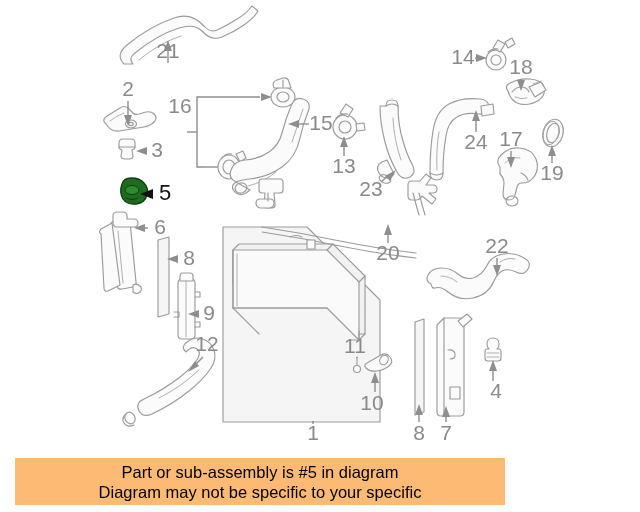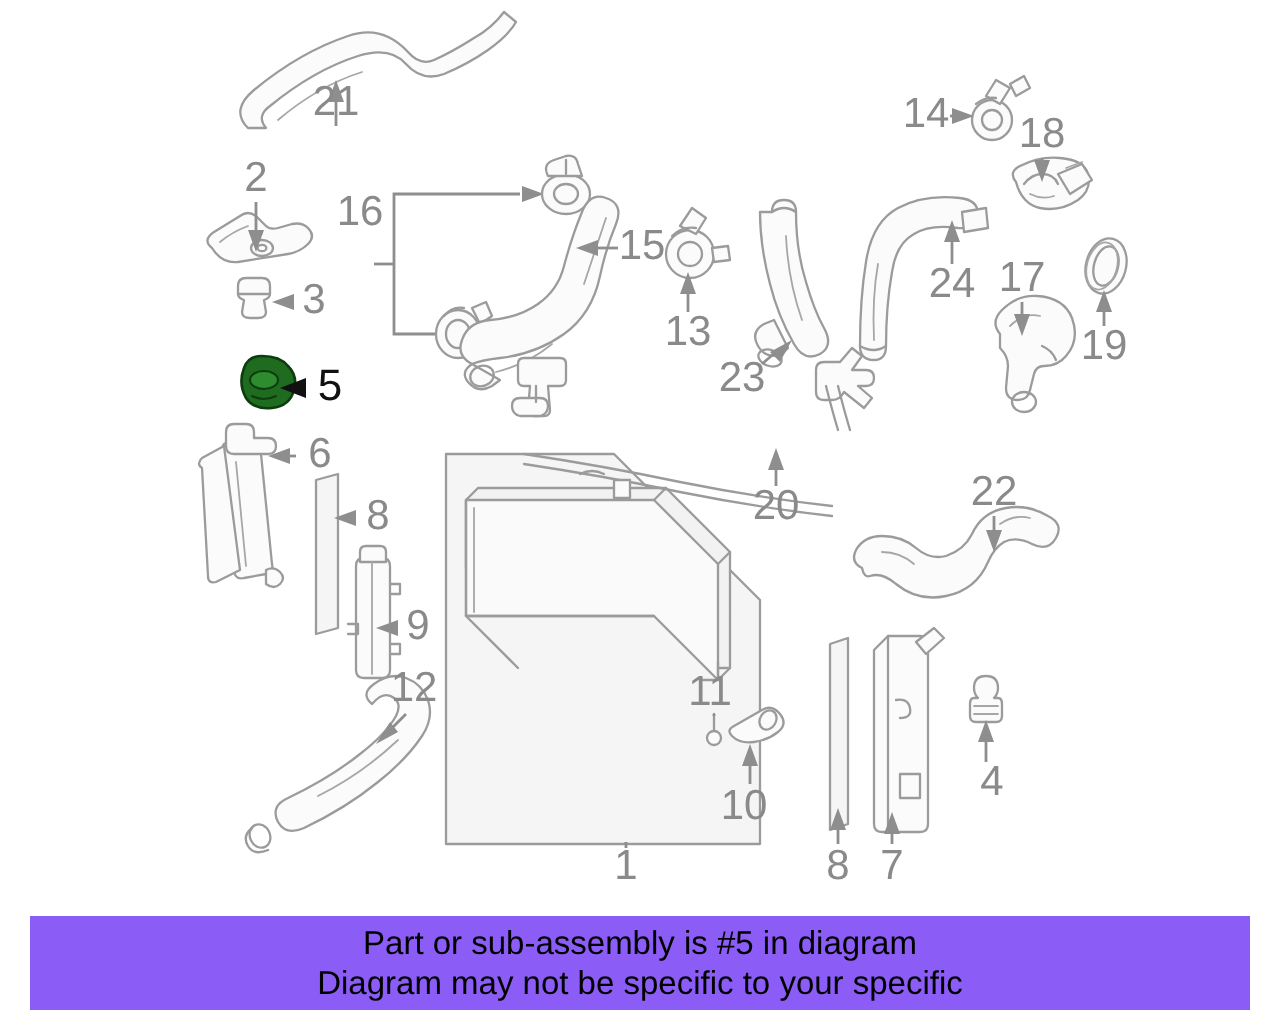--- a/index.html
+++ b/index.html
@@ -14,22 +14,22 @@
   .leader{fill:none;stroke:#8e8e8e;stroke-width:1.4;stroke-linecap:butt;}
   .leader-head{fill:#8e8e8e;stroke:none;}
   .num{fill:#8a8a8a;font-family:"Liberation Sans",sans-serif;font-size:21px;
        text-anchor:middle;dominant-baseline:middle;}
   .num-hl{fill:#111111;font-family:"Liberation Sans",sans-serif;font-size:22px;
        text-anchor:middle;dominant-baseline:middle;}
   .leader-dark{fill:none;stroke:#111;stroke-width:2.1;stroke-linecap:butt;}
   .leader-dark-head{fill:#111;stroke:none;}
   .hl-part{fill:#1f6b20;stroke:#0d3d0e;stroke-width:1.3;stroke-linejoin:round;}
   .hl-part-in{fill:#2e8b2e;stroke:#0d3d0e;stroke-width:1;}
-  #banner{position:absolute;left:15px;top:458px;width:610px;height:47px;
-          background:#8b5cf6;display:flex;flex-direction:column;
+  #banner{position:absolute;left:15px;top:458px;width:490px;height:47px;
+          background:#fdba74;display:flex;flex-direction:column;
           align-items:center;justify-content:center;}
   #banner .bl{color:#000000;font-family:"Liberation Sans",sans-serif;
               font-size:16.5px;line-height:20px;white-space:nowrap;}
 </style>
 </head>
 <body>
 
 <div id="diagram-root">
 
   <svg id="parts-svg" viewBox="0 0 640 512">

